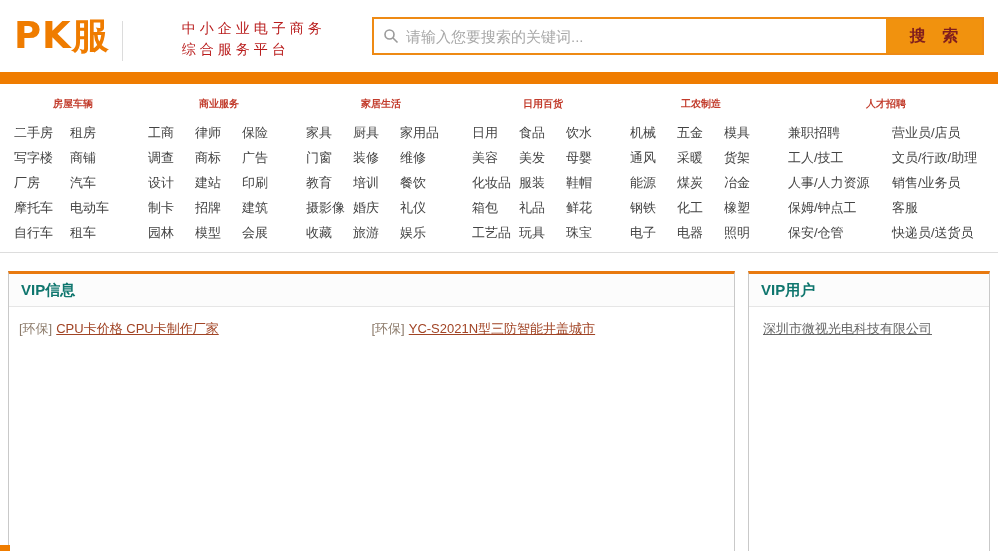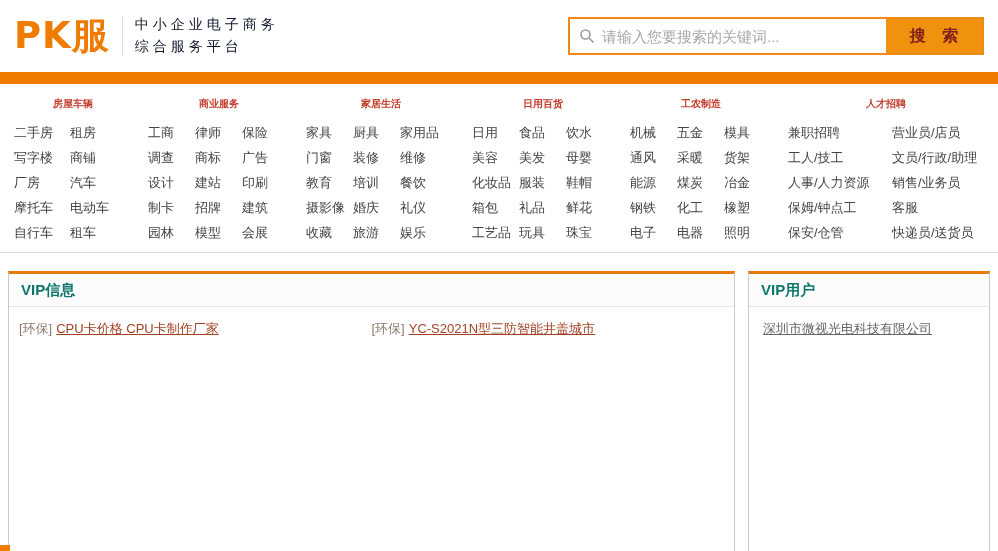--- a/index.html
+++ b/index.html
@@ -20,39 +20,40 @@
     overflow:hidden;
   }
   
   .header{
     height:72px;
     display:flex;
     align-items:center;
     justify-content:space-between;
     padding:0 14px;
   }
-  .logo-wrap{display:flex;align-items:center;cursor:pointer;}
+  .logo-wrap{display:flex;align-items:flex-end;cursor:pointer;}
   .logo-text{
     font-size:37px;
     font-weight:bold;
     color:var(--accent-orange);
     letter-spacing:1px;
     font-family:"DejaVu Sans",sans-serif;
   }
   .logo-divider{width:1px;height:40px;background:#dcdcdc;margin:0 12px;}
   .tagline{
     font-size:14px;
-    color:#0f172a;
+    color:#b91c1c;
     letter-spacing:4px;
     line-height:1.55;
     font-family:Liberation Serif, serif;
+    margin-left:47px;
   }
   .search-wrap{
     display:flex;
-    width:416px;
+    width:612px;
     height:38px;
     border:2px solid #ee8a14;
     background:#fff;
   }
   .search-input-wrap{flex:1;position:relative;background:#fff;}
   .search-icon{
     position:absolute;left:9px;top:50%;transform:translateY(-50%);
     width:16px;height:16px;color:#9a9a9a;
   }
   .search-input{

